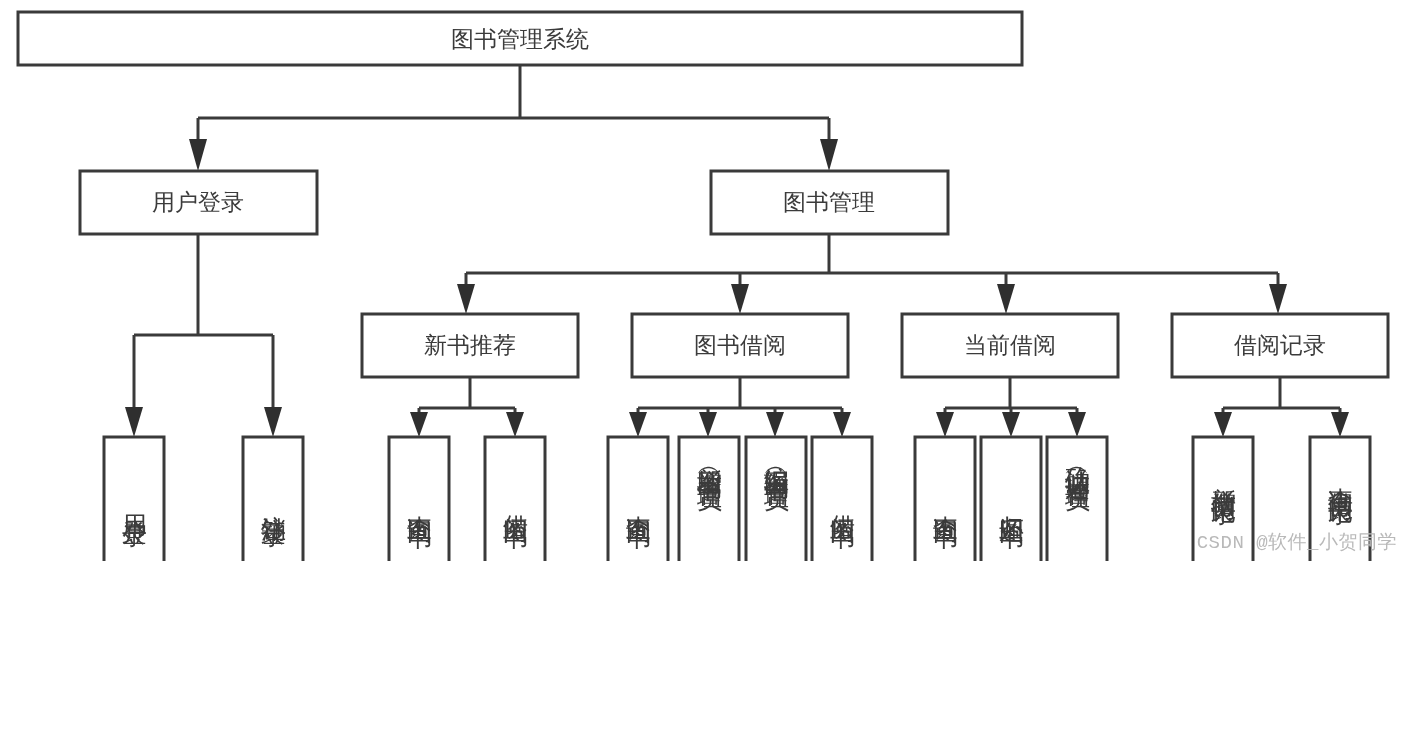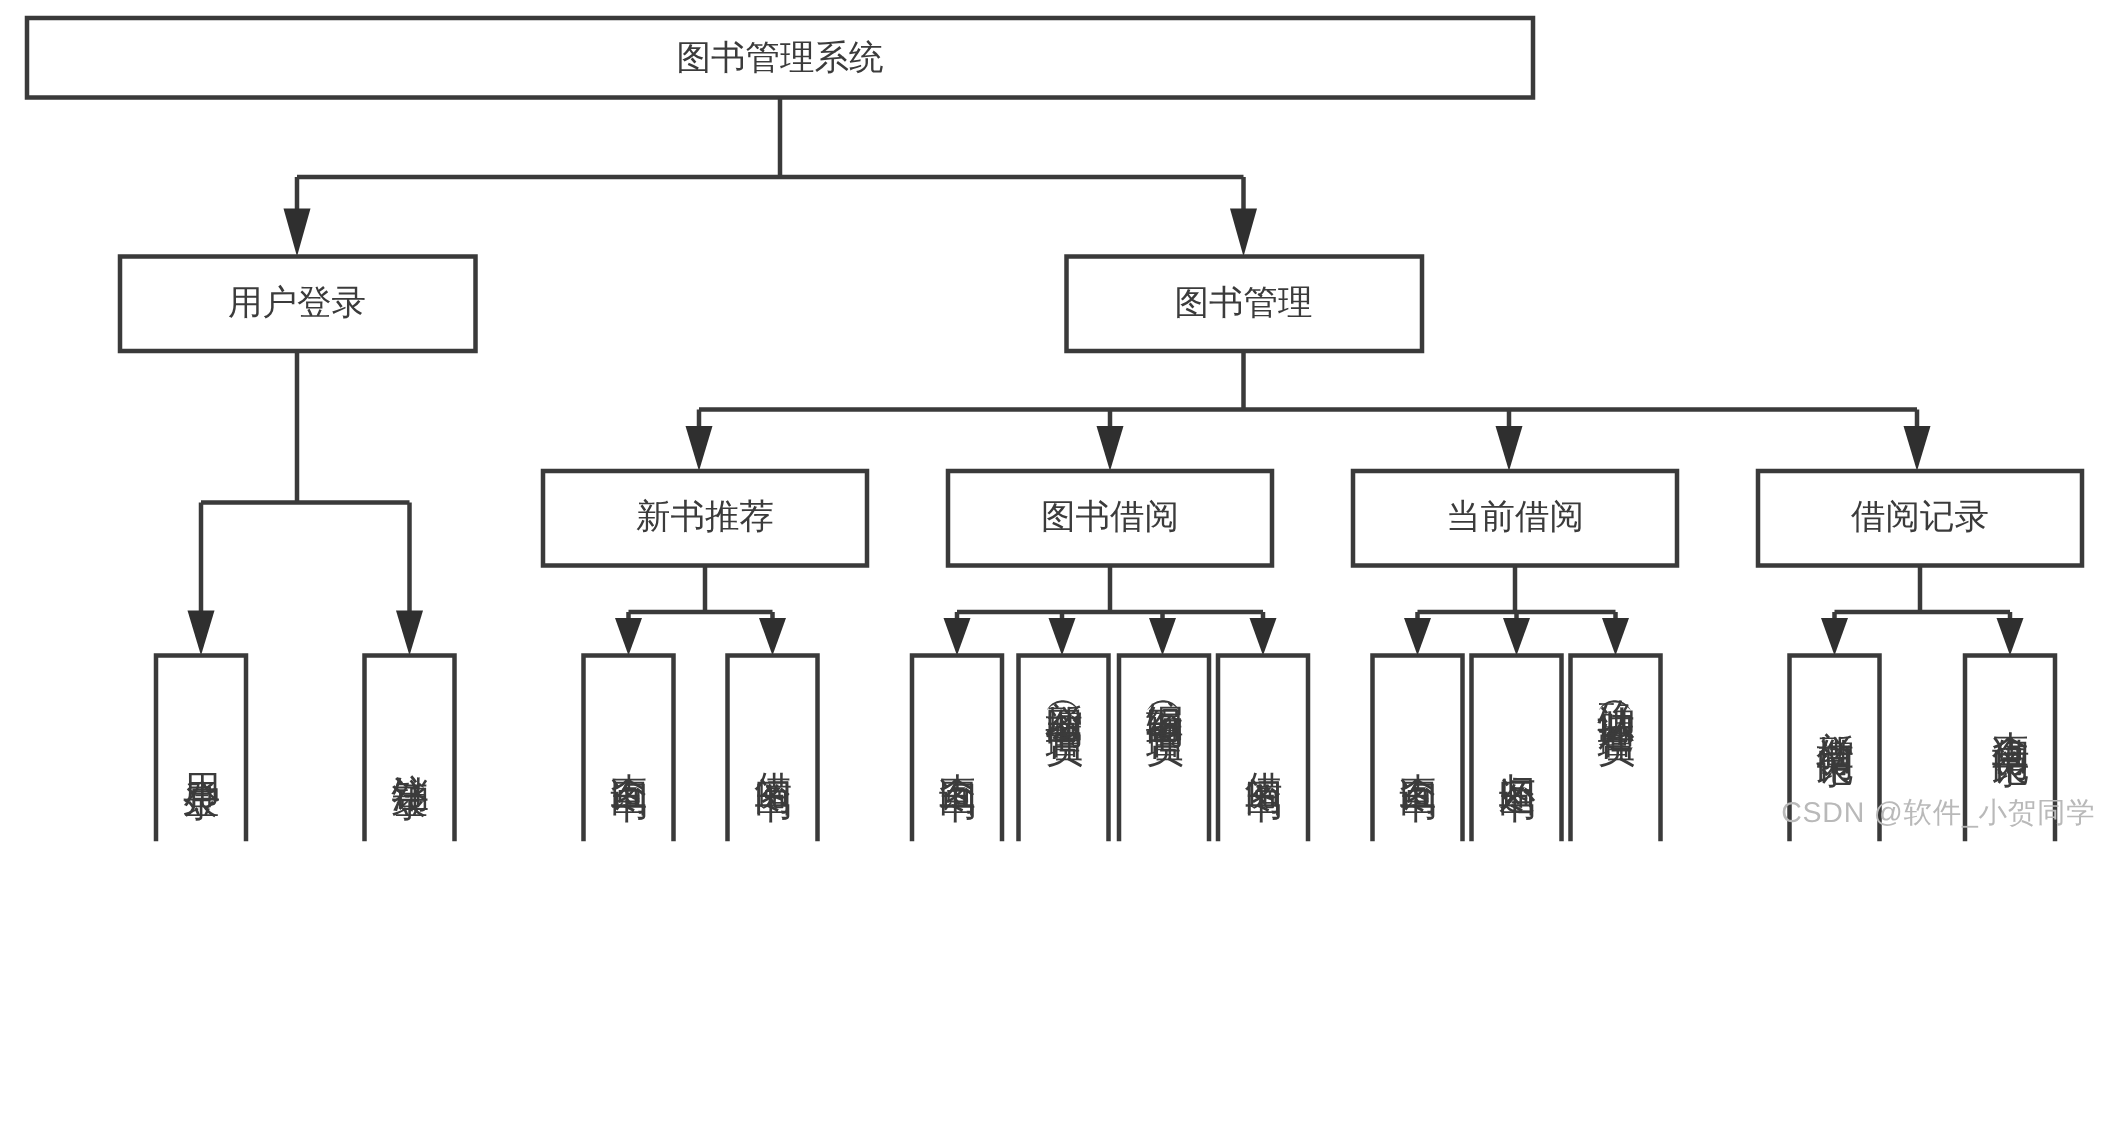--- a/index.html
+++ b/index.html
@@ -61,21 +61,21 @@
     line-height: 1.12;
     letter-spacing: 3px;
     color: #3b3b3b;
     white-space: nowrap;
     text-align: left;
   }
   .watermark {
     position: absolute;
     right: 8px;
     bottom: 6px;
-    font-family: Liberation Sans, sans-serif;
+    font-family: Liberation Mono, monospace;
     font-size: 19px;
     color: #b9b9b9;
     letter-spacing: 0.5px;
     white-space: nowrap;
   }
 </style>
 </head>
 <body>
 
 <div id="diagram-root">

